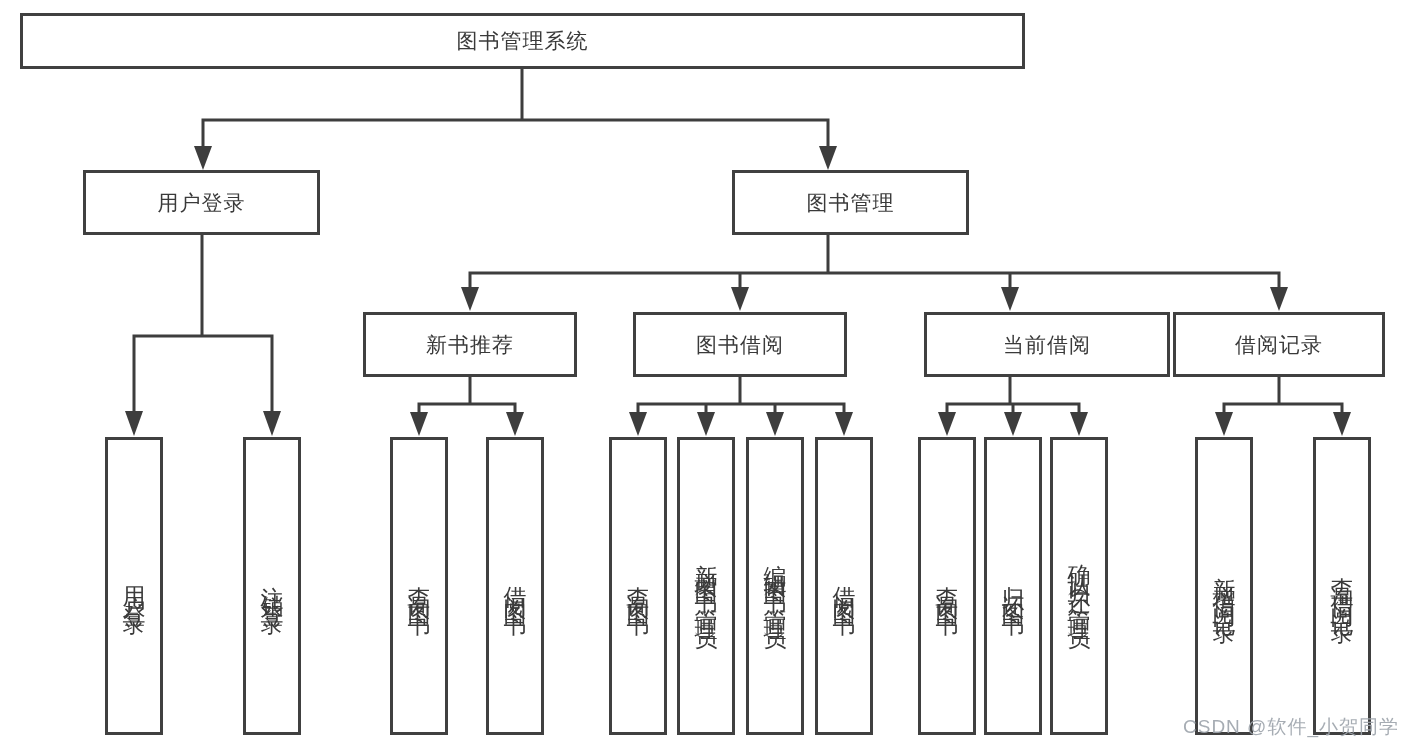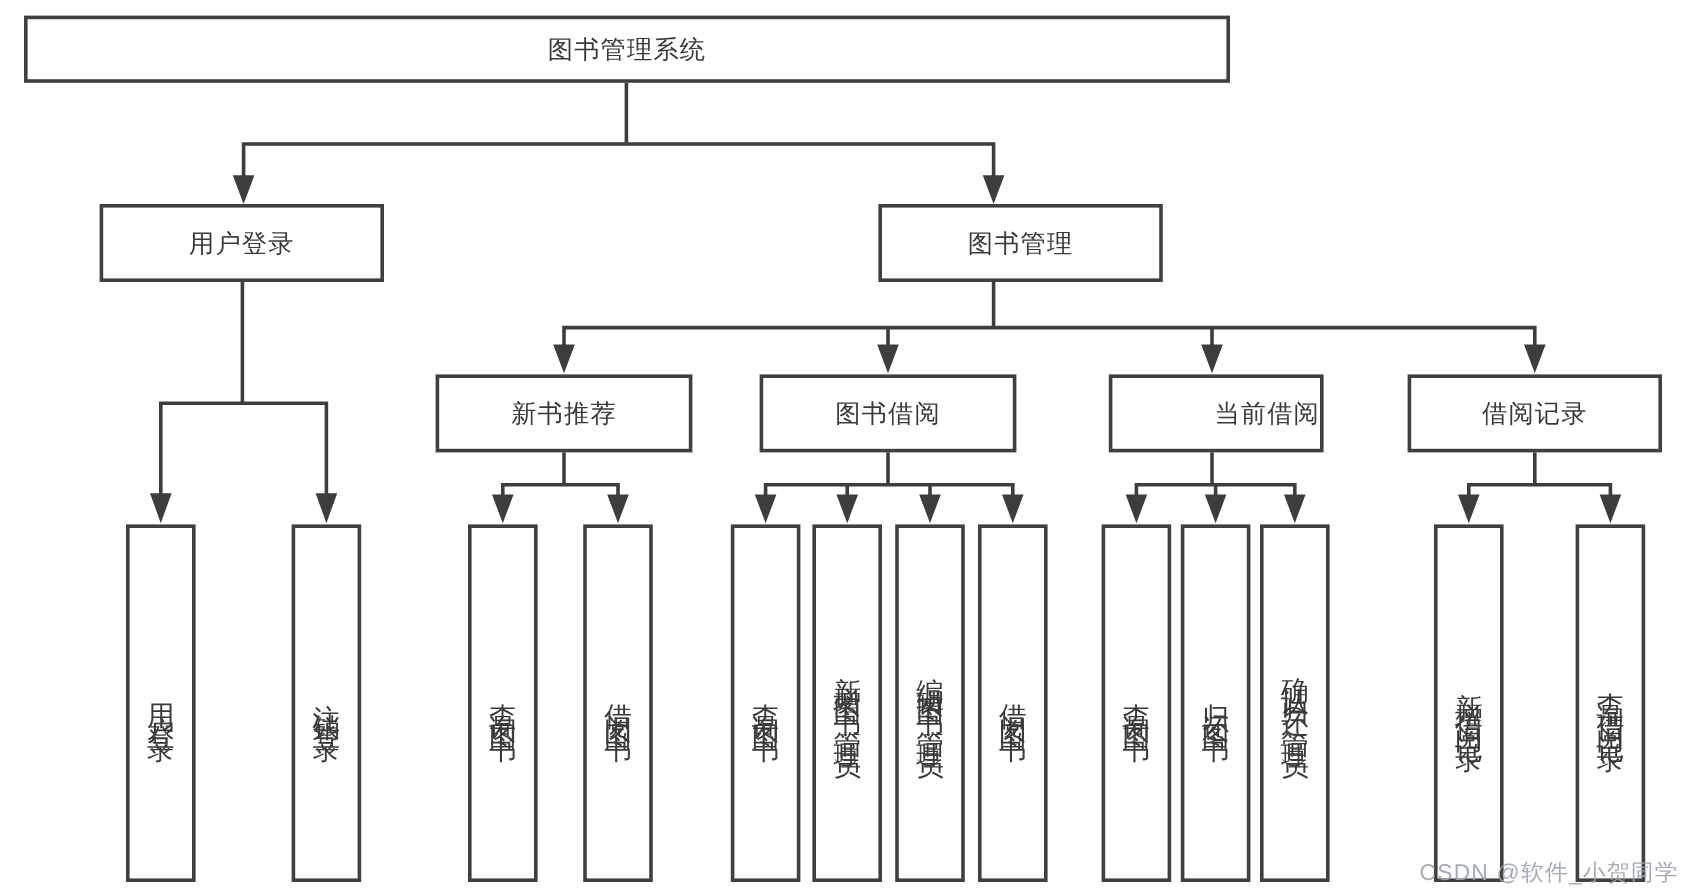--- a/index.html
+++ b/index.html
@@ -83,21 +83,21 @@
   <div class="node lvl2" style="left:732px;">
     <span class="lbl">图书管理</span>
   </div>
 
   <div class="node lvl3" style="left:363px;width:214px;">
     <span class="lbl">新书推荐</span>
   </div>
   <div class="node lvl3" style="left:633px;width:214px;">
     <span class="lbl">图书借阅</span>
   </div>
-  <div class="node lvl3" style="left:924px;width:179px;justify-content:flex-end;">
+  <div class="node lvl3" style="left:924px;width:246px;">
     <span class="lbl">当前借阅</span>
   </div>
   <div class="node lvl3" style="left:1173px;width:212px;">
     <span class="lbl">借阅记录</span>
   </div>
 
   <div class="node leaf" style="left:105px;">
     <span class="vlbl">用户登录</span>
   </div>
   <div class="node leaf" style="left:243px;">

